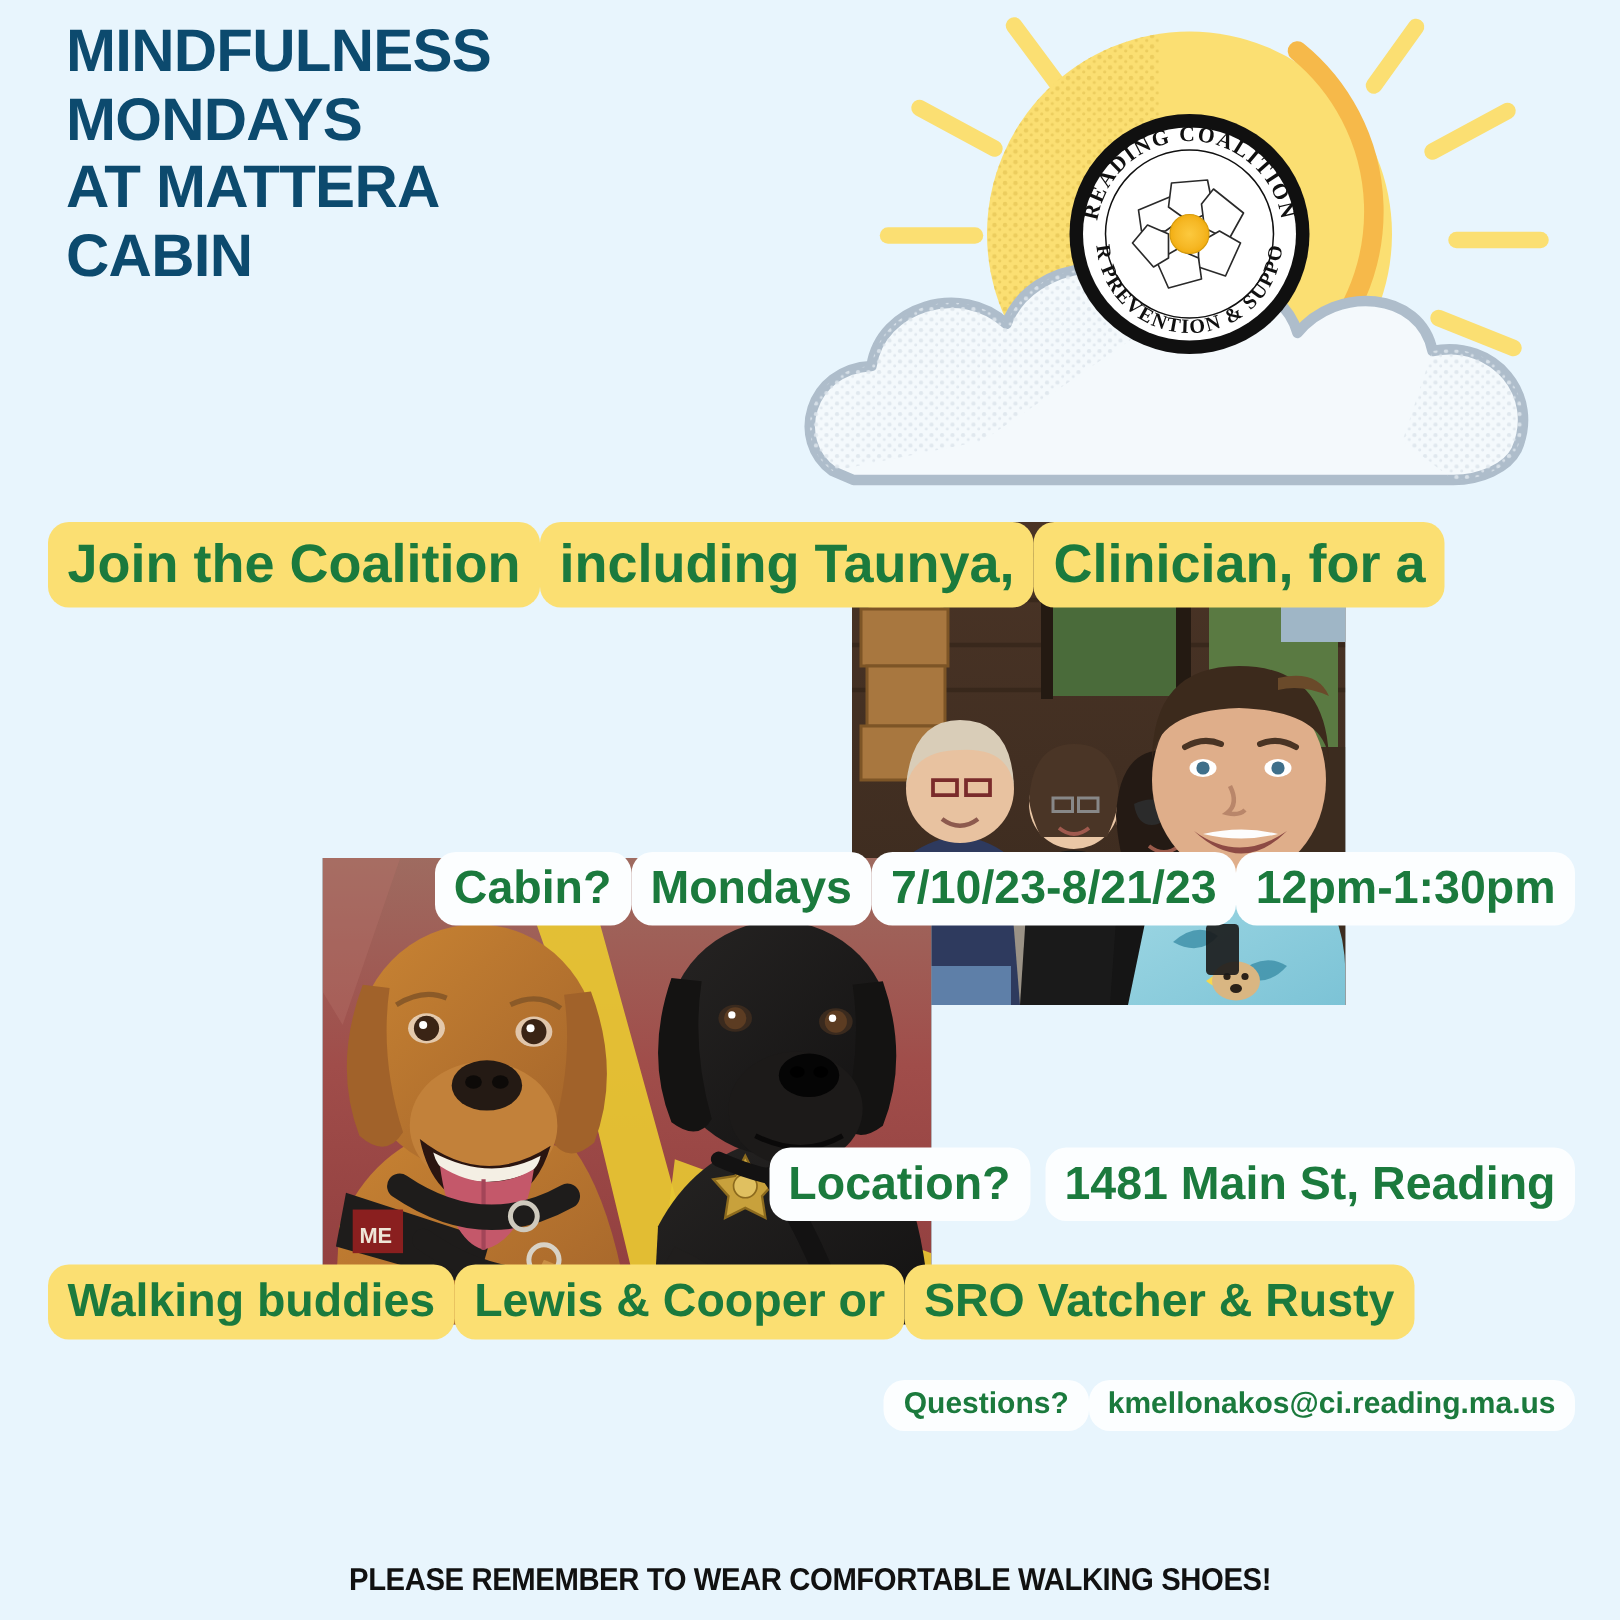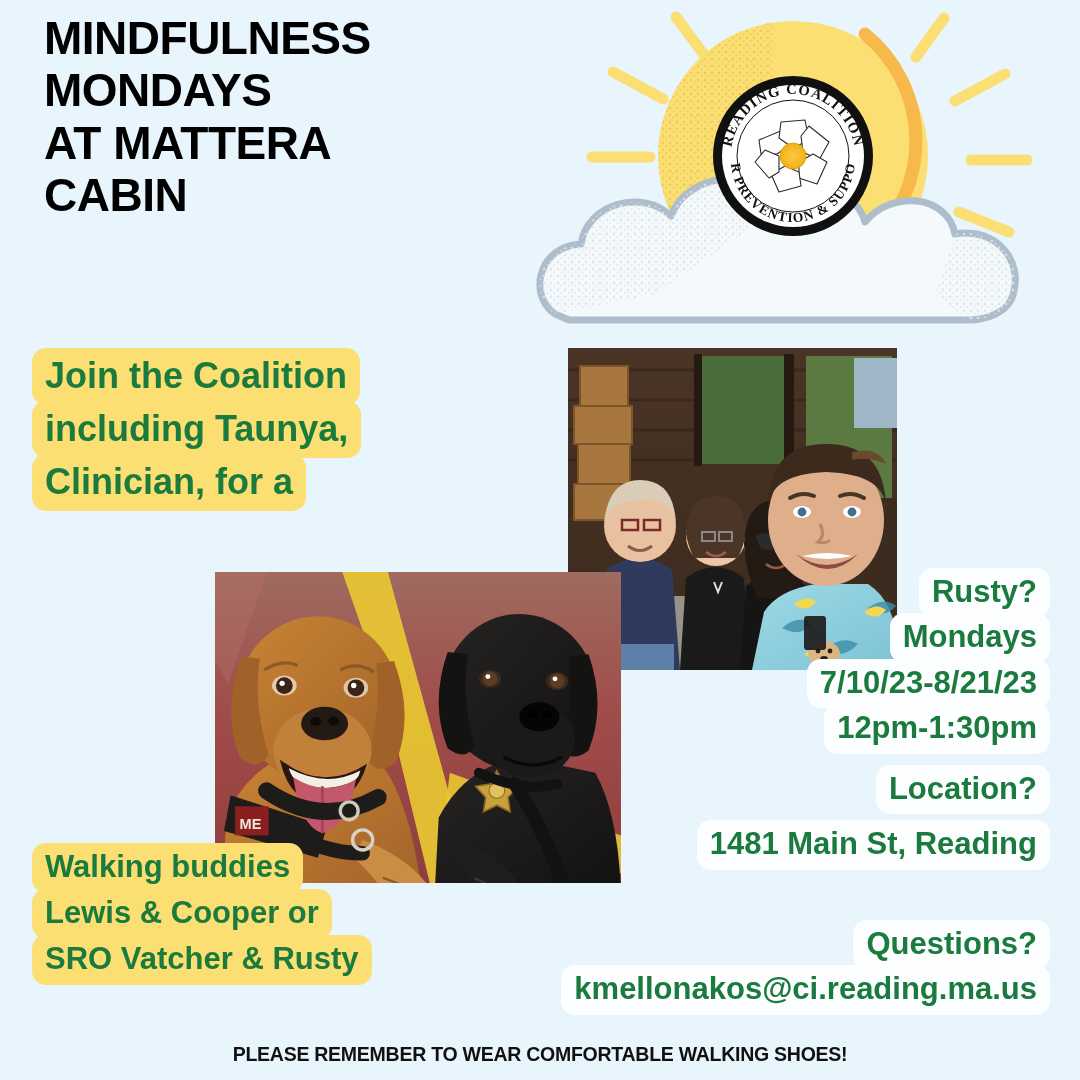--- a/index.html
+++ b/index.html
@@ -15,25 +15,25 @@
     background: #e8f5fd;
     font-family: "Liberation Sans", sans-serif;
   }
 
   
   .title {
     position: absolute;
     left: 44px;
     top: 12px;
     width: 560px;
-    font-size: 46px;
+    font-size: 40px;
     line-height: 1.14;
     font-weight: 700;
     letter-spacing: -0.5px;
-    color: #000000;
+    color: #0c4a6e;
     text-transform: uppercase;
     white-space: pre-line;
     z-index: 6;
   }
 
   
   .sun-art {
     position: absolute;
     right: 0px;
     top: -6px;
@@ -64,21 +64,21 @@
     width: 406px;
     height: 311px;
     z-index: 4;
   }
 
   
   .hl-block {
     position: absolute;
     z-index: 5;
     display: flex;
-    flex-direction: column;
+    flex-direction: row;
   }
   .hl-line {
     display: block;
     width: fit-content;
     font-weight: 700;
     color: #1b7a3d;
     white-space: pre;
   }
 
   
@@ -120,21 +120,21 @@
     right: 30px;
     top: 765px;
     font-size: 31px;
     line-height: 1.40;
     align-items: flex-end;
     gap: 10px;
   }
   #block-questions {
     right: 30px;
     top: 920px;
-    font-size: 31px;
+    font-size: 20px;
     line-height: 1.40;
     align-items: flex-end;
   }
 
   
   .footer {
     position: absolute;
     left: 0;
     right: 0;
     bottom: 14px;
@@ -431,21 +431,21 @@
     <span class="hl-line">Clinician, for a</span>
   </div>
 
   <div class="hl-block yellow" id="block-buddies">
     <span class="hl-line">Walking buddies</span>
     <span class="hl-line">Lewis &amp; Cooper or</span>
     <span class="hl-line">SRO Vatcher &amp; Rusty</span>
   </div>
 
   <div class="hl-block white" id="block-when">
-    <span class="hl-line">Rusty?</span>
+    <span class="hl-line">Cabin?</span>
     <span class="hl-line">Mondays</span>
     <span class="hl-line">7/10/23-8/21/23</span>
     <span class="hl-line">12pm-1:30pm</span>
   </div>
 
   <div class="hl-block white" id="block-location">
     <span class="hl-line">Location?</span>
     <span class="hl-line">1481 Main St, Reading</span>
   </div>
 

